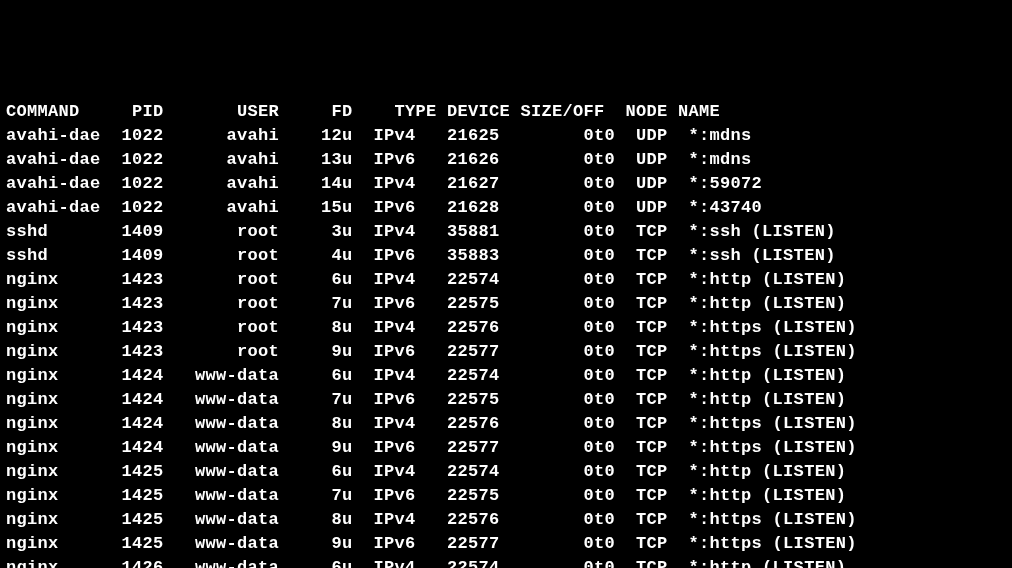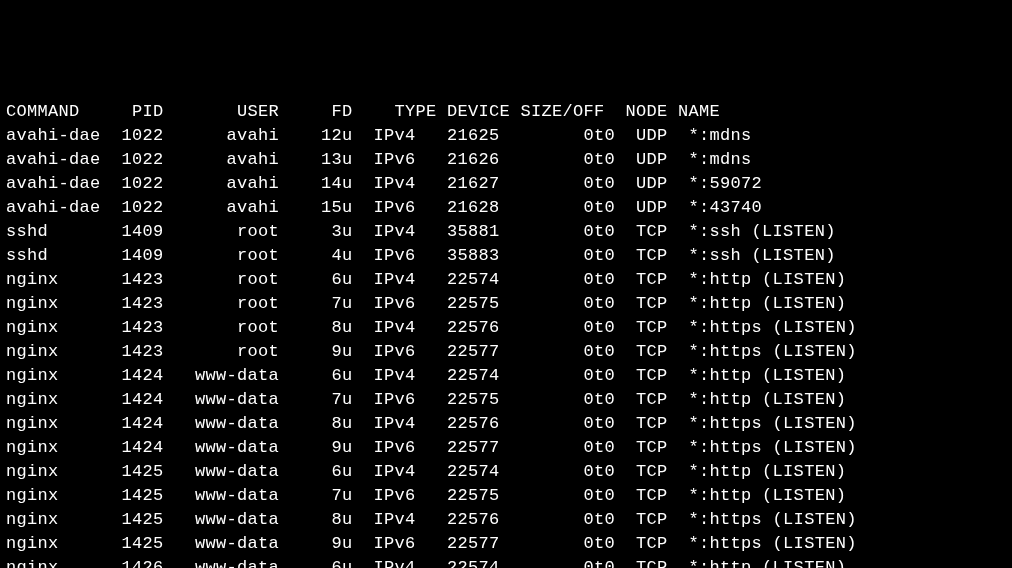--- a/index.html
+++ b/index.html
@@ -12,20 +12,21 @@
       color: #fff;
       font-family: "Courier New", Courier, monospace;
       font-size: 17px;
       line-height: 24px;
       padding: 4px 6px;
       white-space: pre;
       letter-spacing: 0.3px;
     }
     .terminal-line {
       white-space: pre;
+      font-weight: bold;
     }
   </style>
 </head>
 <body>
 
 
 
 <div id="terminal"><div class="terminal-line">COMMAND     PID       USER     FD    TYPE DEVICE SIZE/OFF  NODE NAME</div><div class="terminal-line">avahi-dae  1022      avahi    12u  IPv4   21625        0t0  UDP  *:mdns</div><div class="terminal-line">avahi-dae  1022      avahi    13u  IPv6   21626        0t0  UDP  *:mdns</div><div class="terminal-line">avahi-dae  1022      avahi    14u  IPv4   21627        0t0  UDP  *:59072</div><div class="terminal-line">avahi-dae  1022      avahi    15u  IPv6   21628        0t0  UDP  *:43740</div><div class="terminal-line">sshd       1409       root     3u  IPv4   35881        0t0  TCP  *:ssh (LISTEN)</div><div class="terminal-line">sshd       1409       root     4u  IPv6   35883        0t0  TCP  *:ssh (LISTEN)</div><div class="terminal-line">nginx      1423       root     6u  IPv4   22574        0t0  TCP  *:http (LISTEN)</div><div class="terminal-line">nginx      1423       root     7u  IPv6   22575        0t0  TCP  *:http (LISTEN)</div><div class="terminal-line">nginx      1423       root     8u  IPv4   22576        0t0  TCP  *:https (LISTEN)</div><div class="terminal-line">nginx      1423       root     9u  IPv6   22577        0t0  TCP  *:https (LISTEN)</div><div class="terminal-line">nginx      1424   www-data     6u  IPv4   22574        0t0  TCP  *:http (LISTEN)</div><div class="terminal-line">nginx      1424   www-data     7u  IPv6   22575        0t0  TCP  *:http (LISTEN)</div><div class="terminal-line">nginx      1424   www-data     8u  IPv4   22576        0t0  TCP  *:https (LISTEN)</div><div class="terminal-line">nginx      1424   www-data     9u  IPv6   22577        0t0  TCP  *:https (LISTEN)</div><div class="terminal-line">nginx      1425   www-data     6u  IPv4   22574        0t0  TCP  *:http (LISTEN)</div><div class="terminal-line">nginx      1425   www-data     7u  IPv6   22575        0t0  TCP  *:http (LISTEN)</div><div class="terminal-line">nginx      1425   www-data     8u  IPv4   22576        0t0  TCP  *:https (LISTEN)</div><div class="terminal-line">nginx      1425   www-data     9u  IPv6   22577        0t0  TCP  *:https (LISTEN)</div><div class="terminal-line">nginx      1426   www-data     6u  IPv4   22574        0t0  TCP  *:http (LISTEN)</div></div>
 
 

